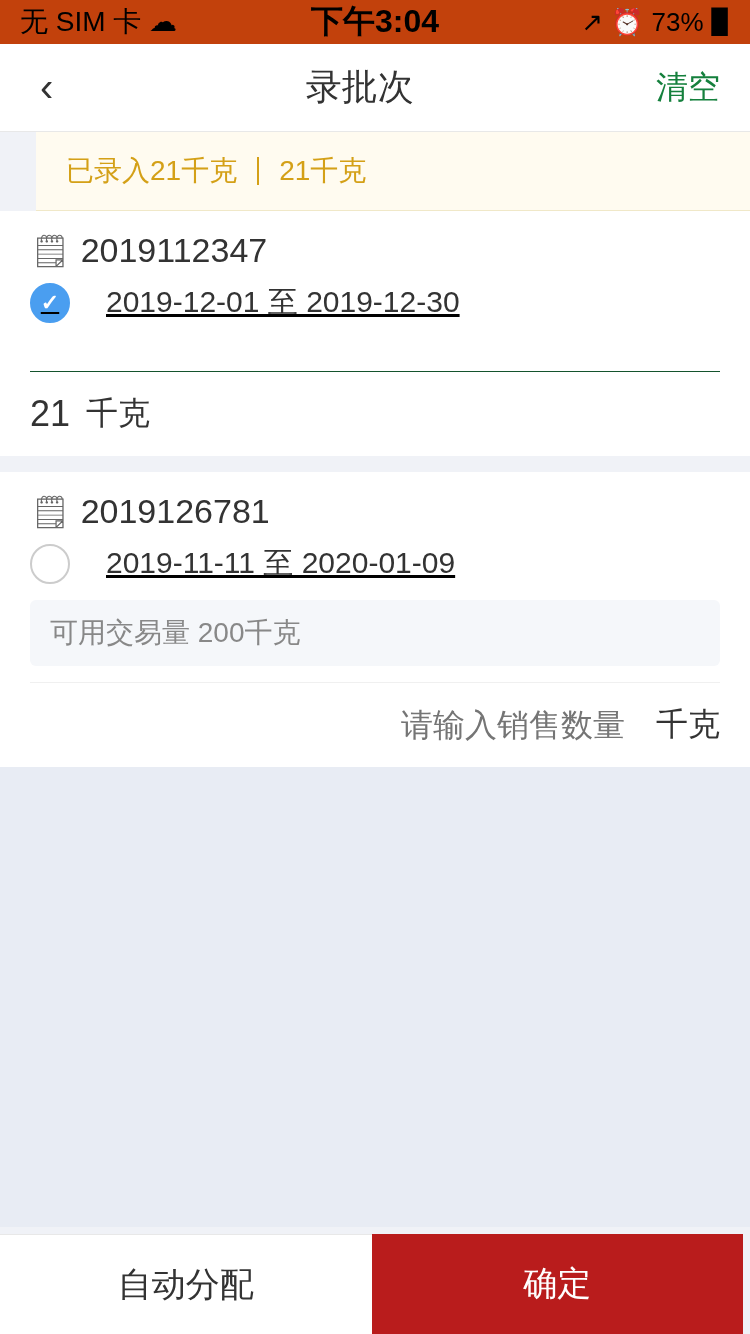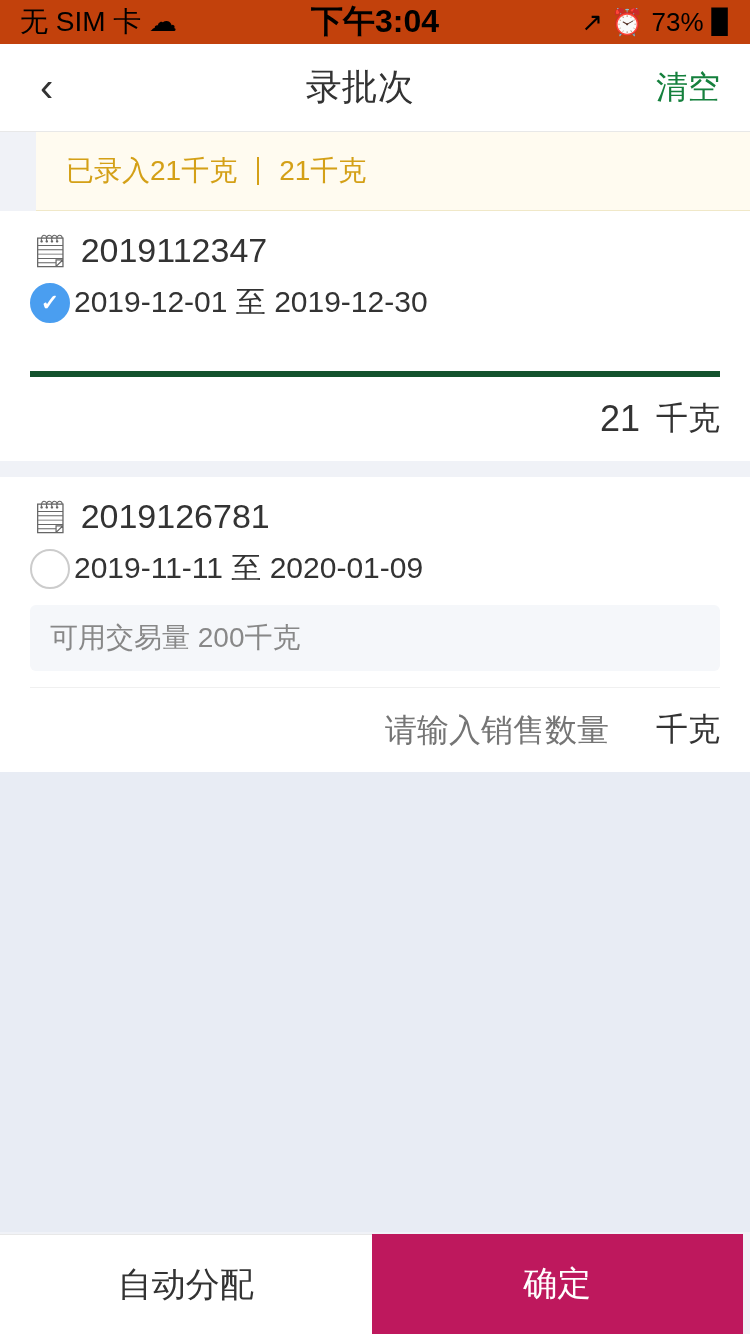--- a/index.html
+++ b/index.html
@@ -123,22 +123,23 @@
     }
     .batch-id {
       font-size: 34px;
       color: #333;
       font-weight: 500;
     }
 
     .batch-date-row {
       display: flex;
       align-items: center;
-      gap: 4px;
+      gap: 36px;
       margin-bottom: 16px;
+      text-decoration: underline;
     }
     .radio-circle {
       width: 40px;
       height: 40px;
       border-radius: 50%;
       border: 2px solid #ccc;
       background: #fff;
       flex-shrink: 0;
       display: flex;
       align-items: center;
@@ -164,23 +165,22 @@
       border-radius: 6px;
       padding: 14px 20px;
       margin: 0 0 16px 0;
       font-size: 28px;
       color: #888;
     }
 
     .batch-quantity-row {
       display: flex;
       align-items: center;
-      justify-content: flex-end;
       padding: 20px 0 20px 0;
-      border-top: 6px solid #14532d;
+      border-top: 1px solid #14532d;
       gap: 16px;
       margin-top: 48px;
     }
     .quantity-value {
       font-size: 36px;
       color: #333;
       font-weight: 500;
     }
     .quantity-unit {
       font-size: 32px;
@@ -201,21 +201,21 @@
       background: #f0f2f7;
     }
 
     
     .batch-input-row {
       display: flex;
       align-items: center;
       justify-content: flex-end;
       padding: 20px 0;
       border-top: 1px solid #f0f0f0;
-      gap: 32px;
+      gap: 16px;
     }
 
     
     .bottom-area {
       background: #e8ecf4;
       flex: 1;
       min-height: 460px;
     }
 
     
@@ -231,21 +231,21 @@
       flex: 1;
       background: #fff;
       border: none;
       font-size: 34px;
       color: #333;
       cursor: pointer;
       border-top: 1px solid #e8e8e8;
     }
     .btn-confirm {
       flex: 1;
-      background: #be185d;
+      background: #b91c1c;
       border: none;
       font-size: 34px;
       color: #fff;
       cursor: pointer;
     }
   </style>
 </head>
 <body>
 
 <div class="status-bar">

